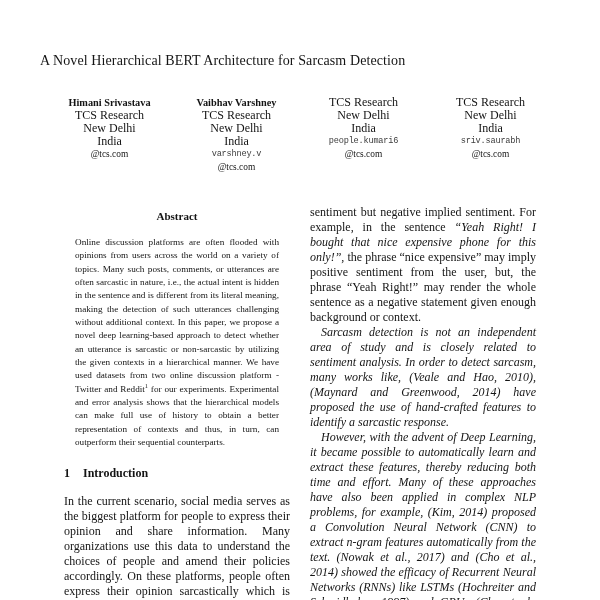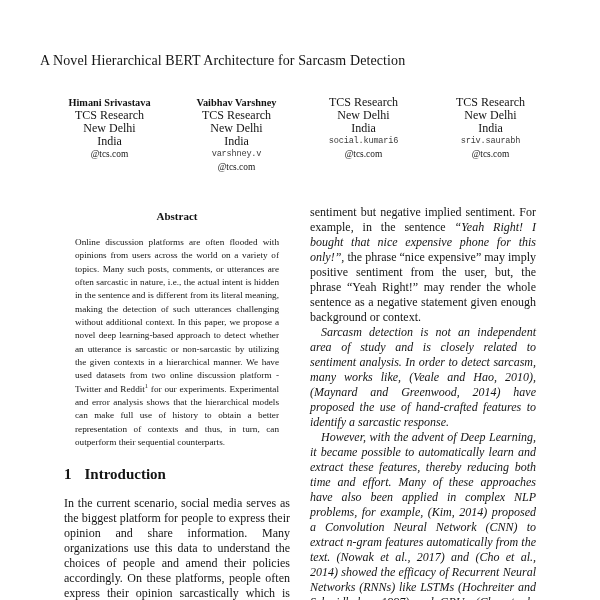--- a/index.html
+++ b/index.html
@@ -77,21 +77,21 @@
     line-height: 13.35px;
     text-align: justify;
   }
   sup.fnmark {
     font-size: 6.3px;
     vertical-align: baseline;
     position: relative;
     top: -3.5px;
   }
   .section-heading {
-    font-size: 15px;
+    font-size: 12px;
     font-weight: bold;
     margin: 16px 0 13px 0;
   }
   .section-heading .num {
     display: inline-block;
     margin-right: 13px;
   }
   .body-text {
     font-size: 12px;
     line-height: 15px;
@@ -130,21 +130,21 @@
       <div class="affil">New Delhi</div>
       <div class="affil">India</div>
       <div class="email-user">varshney.v</div>
       <div class="email-domain">@tcs.com</div>
     </div>
 
     <div class="author">
       <div class="affil">TCS Research</div>
       <div class="affil">New Delhi</div>
       <div class="affil">India</div>
-      <div class="email-user">social.kumari6</div>
+      <div class="email-user">people.kumari6</div>
       <div class="email-domain">@tcs.com</div>
     </div>
 
     <div class="author">
       <div class="affil">TCS Research</div>
       <div class="affil">New Delhi</div>
       <div class="affil">India</div>
       <div class="email-user">sriv.saurabh</div>
       <div class="email-domain">@tcs.com</div>
     </div>

